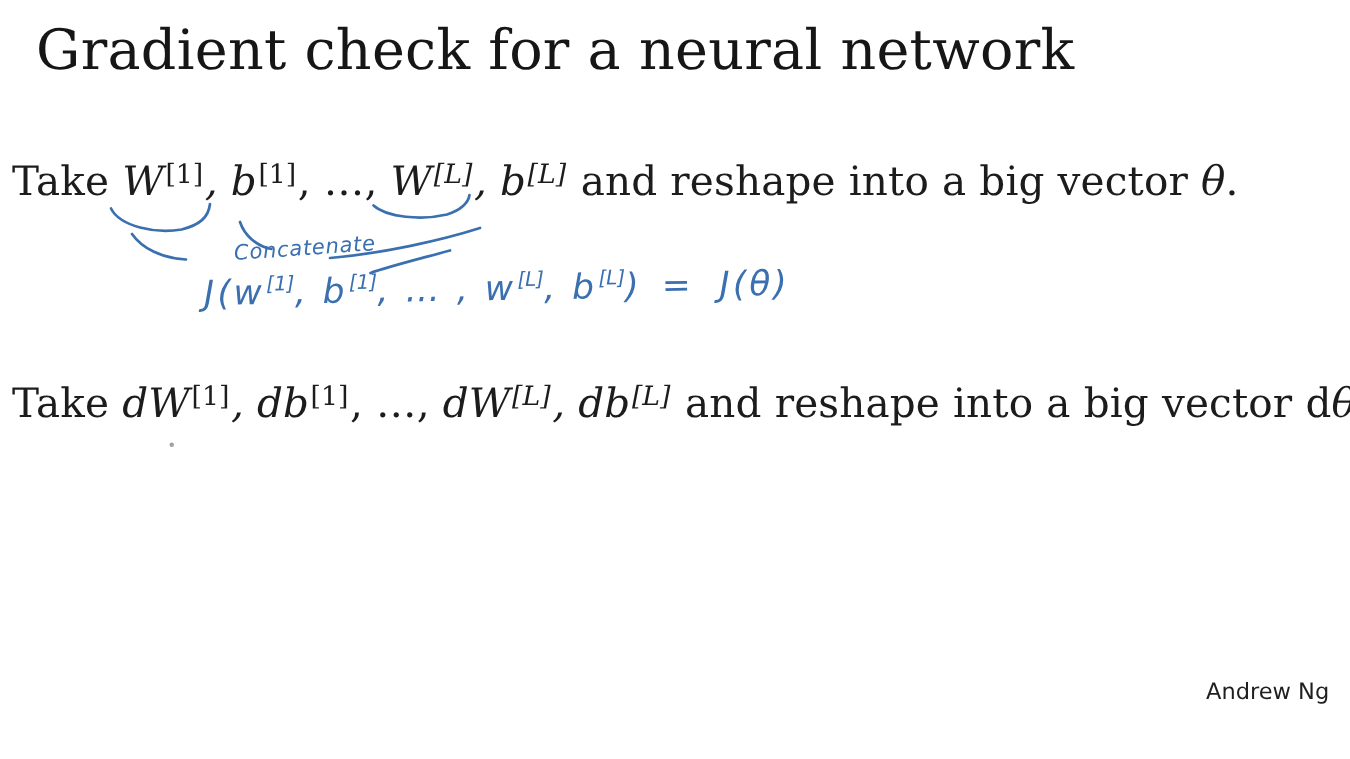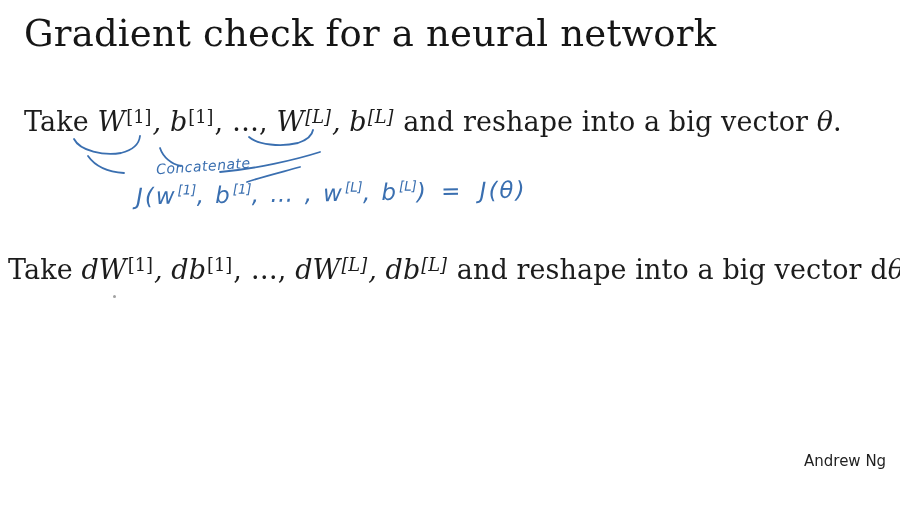--- a/index.html
+++ b/index.html
@@ -18,21 +18,21 @@
     font-size: 37px; font-weight: 400; margin: 0;
     color: #161616; letter-spacing: 0.2px;
     white-space: nowrap;
   }
 
   .bodyline {
     position: absolute; left: 8px;
     font-size: 27px; color: #1c1c1c;
     white-space: nowrap; letter-spacing: 0.1px;
   }
-  .line1 { top: 106px; margin-left: 16px; }
+  .line1 { top: 106px; }
   .line2 { top: 254px; }
   .it { font-style: italic; }
   .rm { font-style: normal; }
   sup.br {
     font-size: 0.66em; font-style: normal;
     vertical-align: 8px; letter-spacing: 0;
     margin-left: 1px; margin-right: 1px;
   }
   sup.br.itl { font-style: italic; }
 

